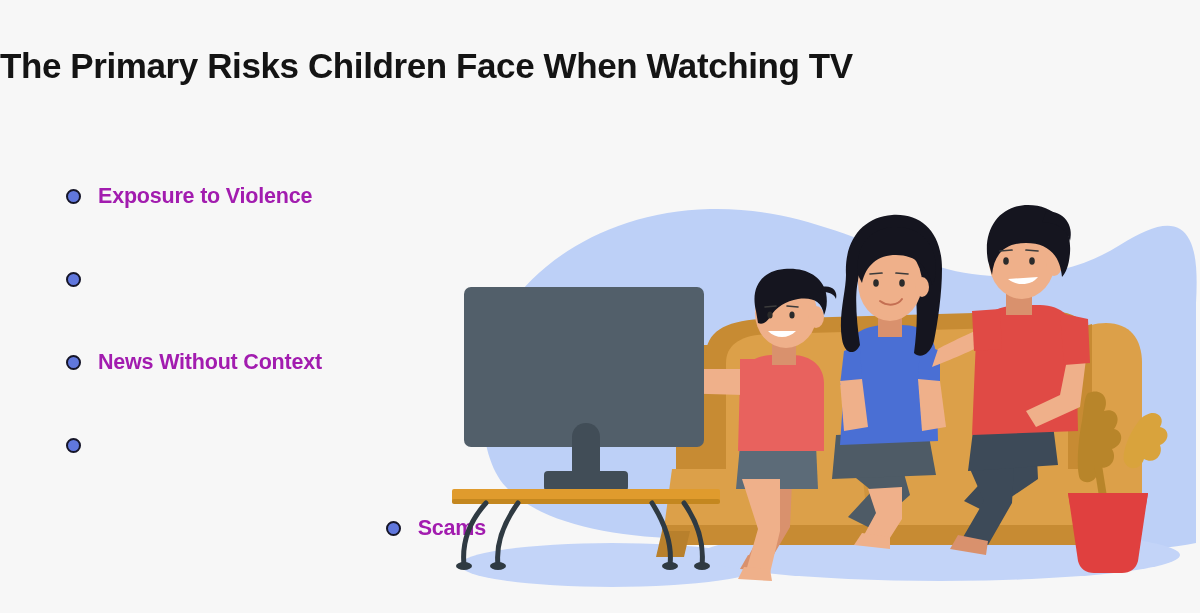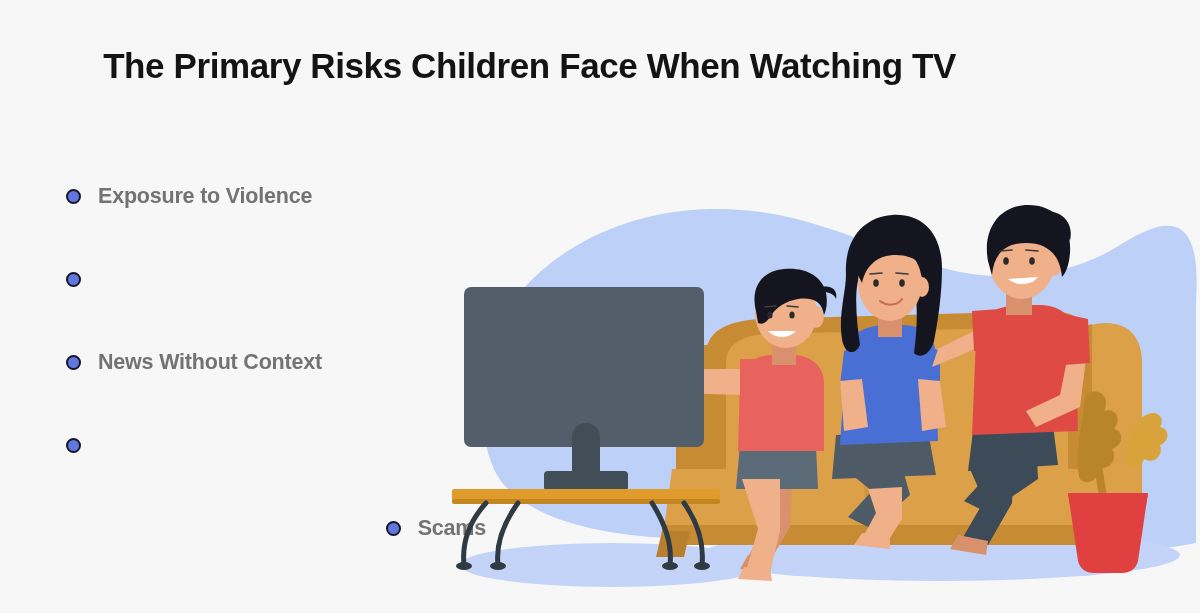--- a/index.html
+++ b/index.html
@@ -20,21 +20,21 @@
     inset: 0;
     background: #f7f7f7;
   }
 
   
   .page-title {
     position: absolute;
     left: 0;
     top: 22px;
     width: 1059px;
-    text-align: center;
+    text-align: left;
     font-size: 35px;
     font-weight: 700;
     letter-spacing: -0.4px;
     color: #141414;
     line-height: 1.2;
   }
 
   
   .risk-list {
     position: absolute;
@@ -59,21 +59,21 @@
     height: 15px;
     border-radius: 50%;
     background: #6077dd;
     border: 2.5px solid #151528;
     box-sizing: border-box;
     margin-right: 17px;
   }
   .risk-label {
     font-size: 21.5px;
     font-weight: 700;
-    color: #737373;
+    color: #a21caf;
     letter-spacing: -0.2px;
     white-space: nowrap;
   }
 
   
   .illustration {
     position: absolute;
     right: 0;
     bottom: 0;
     width: 760px;

